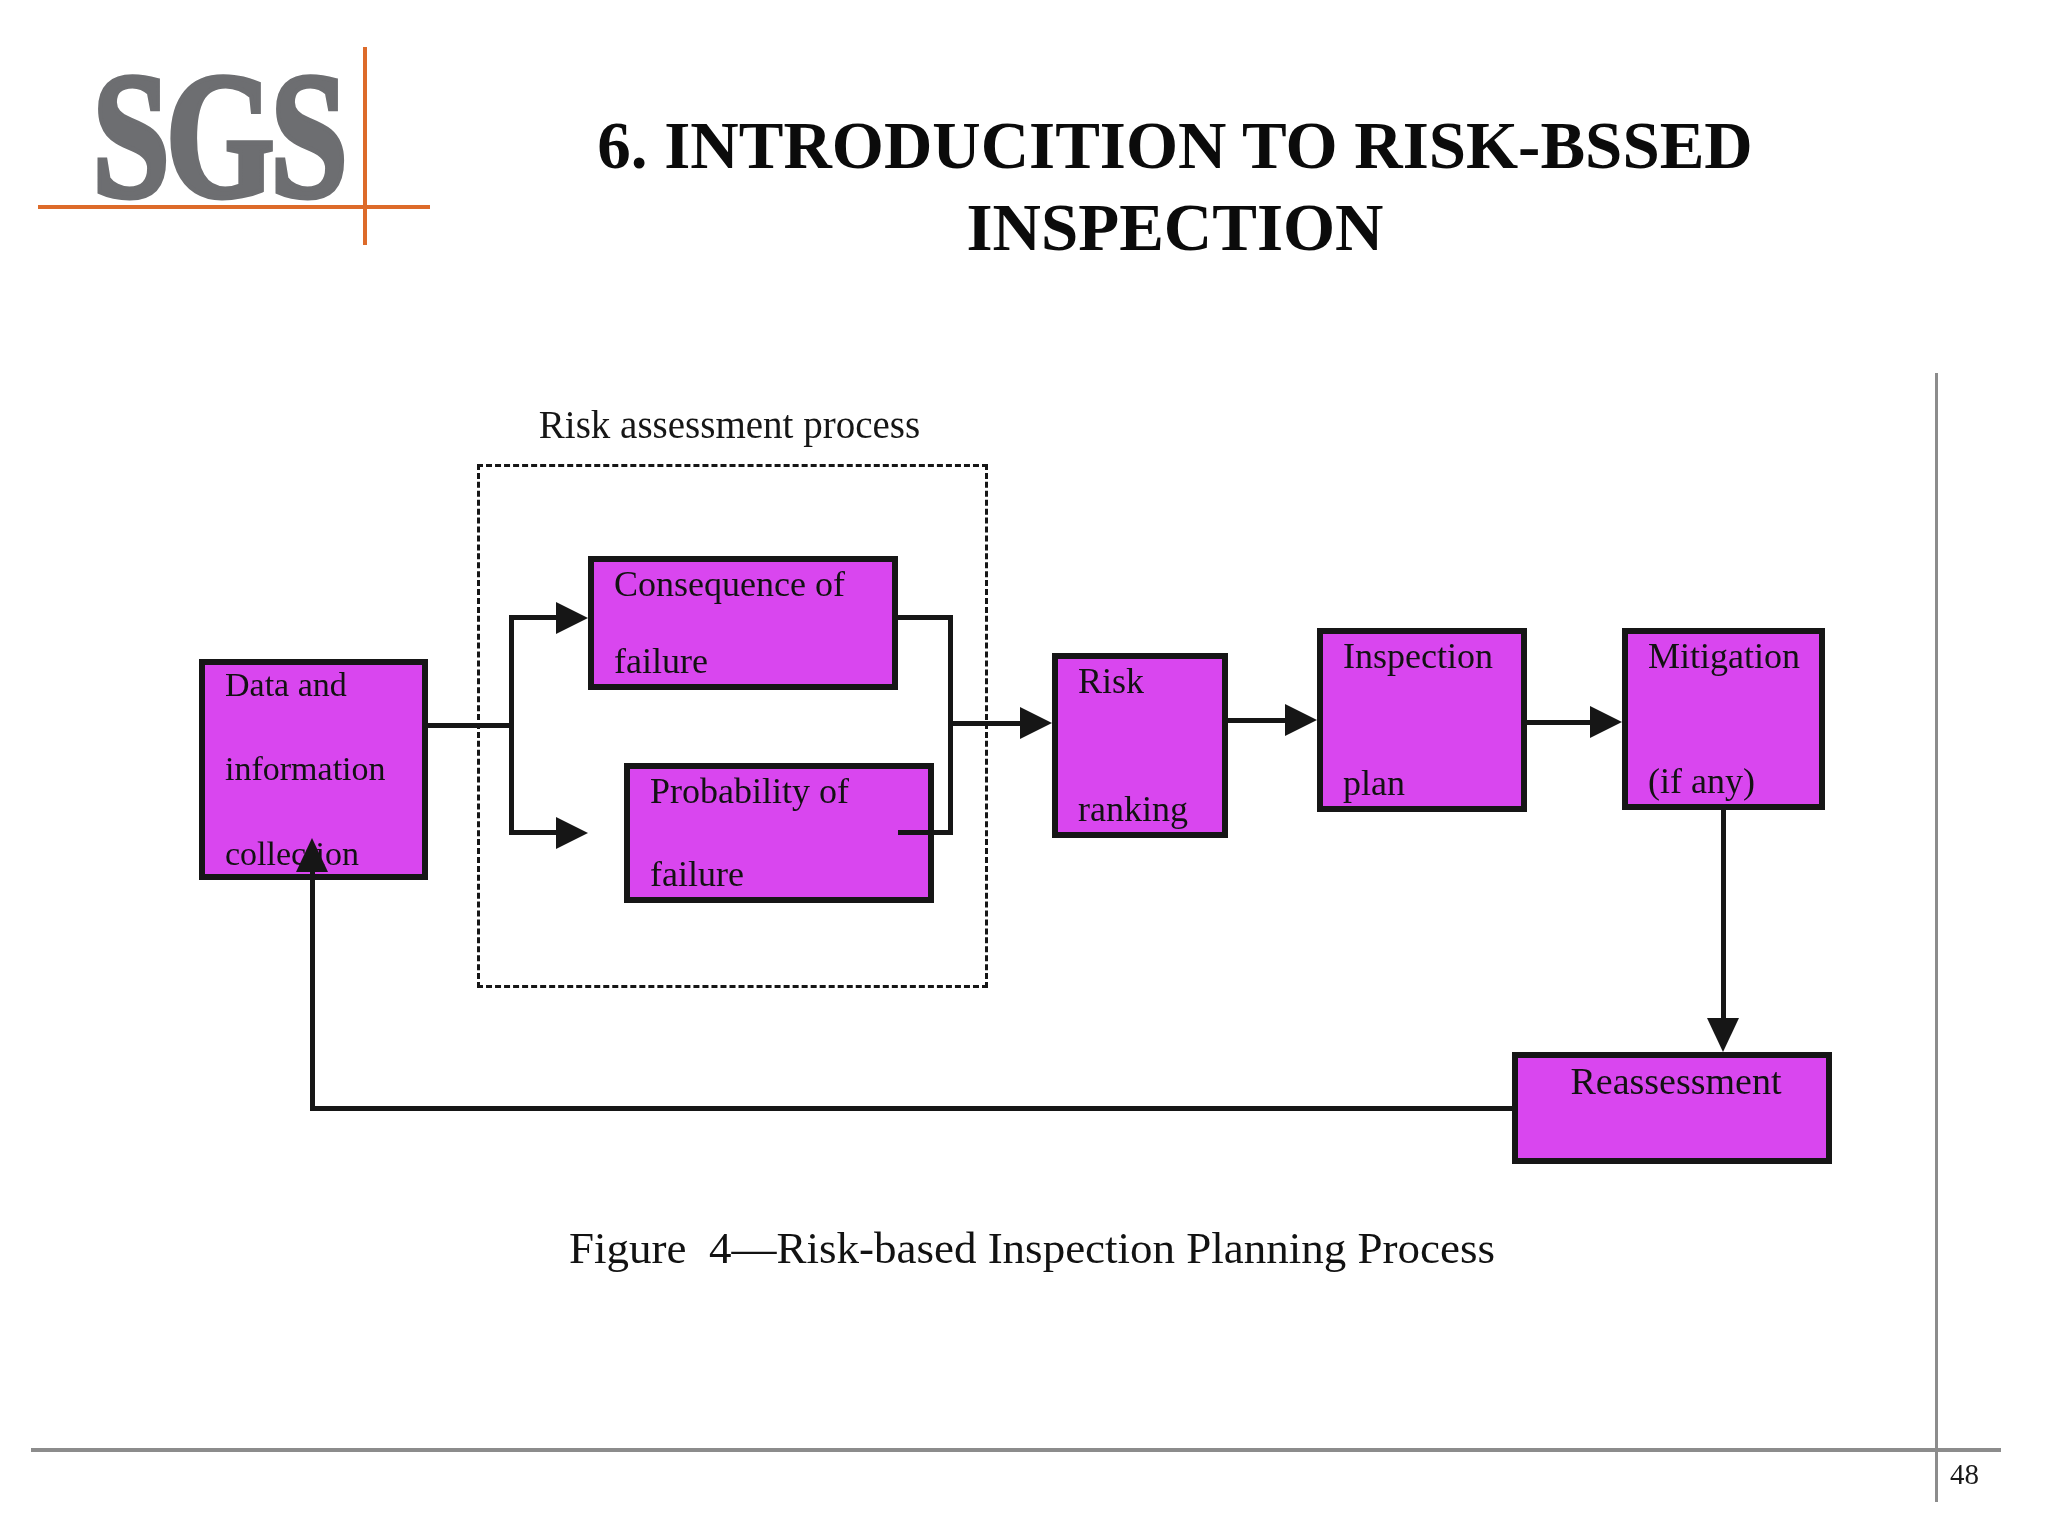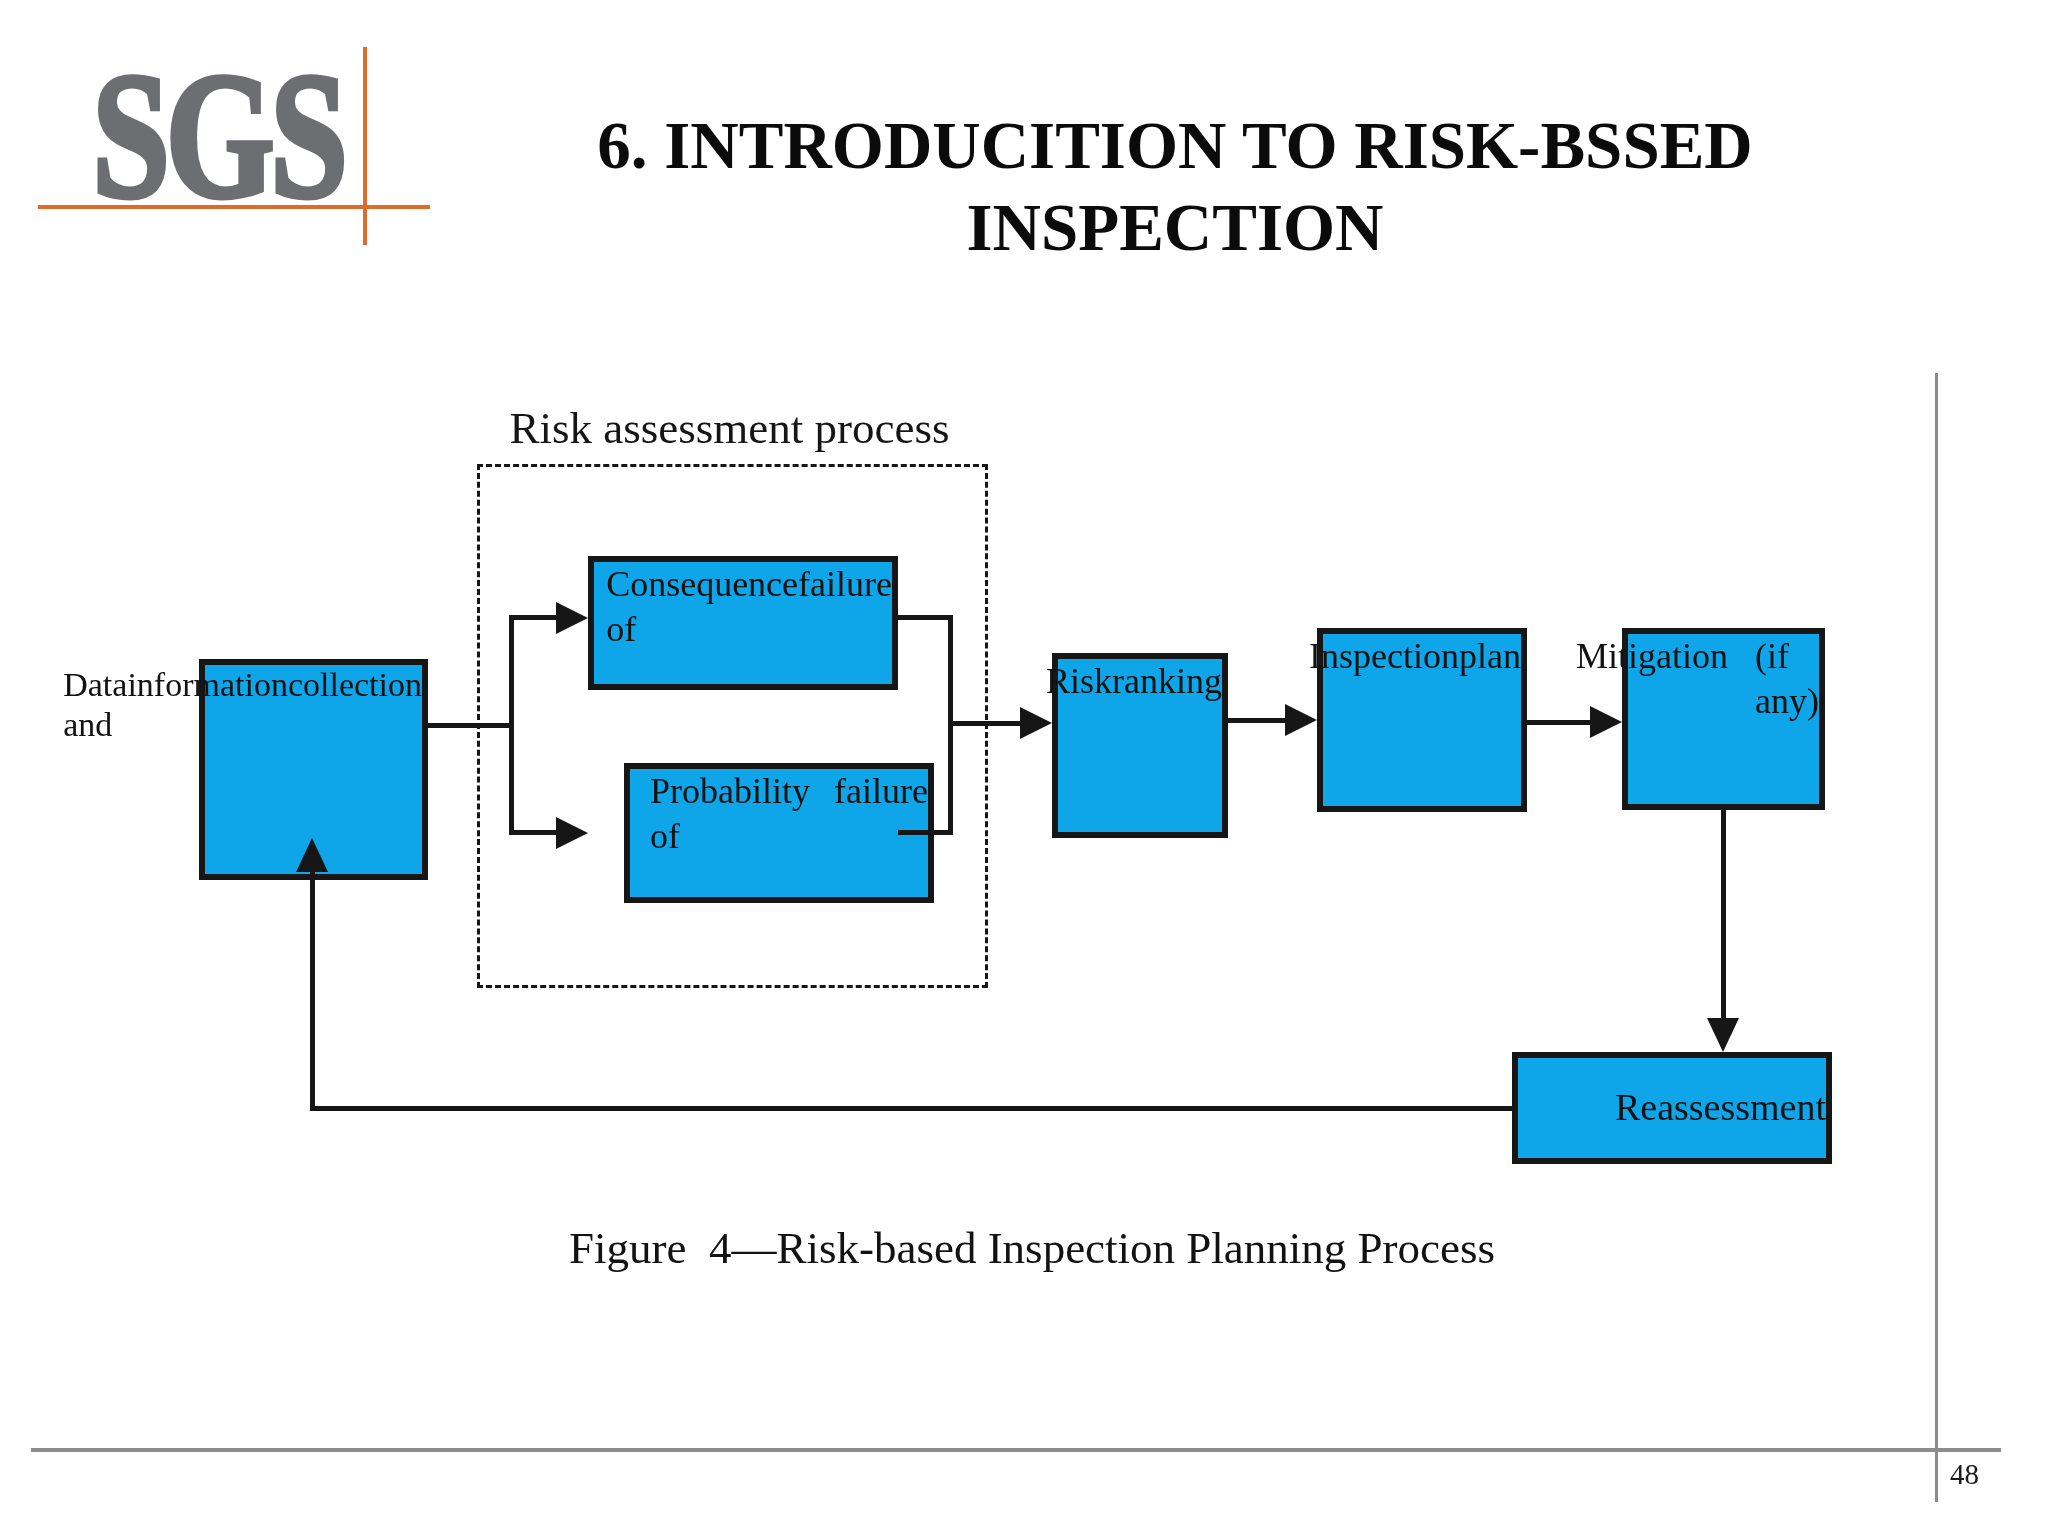--- a/index.html
+++ b/index.html
@@ -17,29 +17,29 @@
   .logo-h{position:absolute;left:38px;top:205px;width:392px;height:4px;background:#dd6b2a;}
   .logo-v{position:absolute;left:363px;top:47px;width:4px;height:198px;background:#dd6b2a;}
   
   .title{
     position:absolute;left:500px;top:104px;width:1350px;text-align:center;
     font-size:67px;line-height:1.23;font-weight:bold;color:#0b0b0b;
   }
   
   .group-label{
     position:absolute;left:477px;top:402px;width:505px;text-align:center;
-    font-size:45px;color:#161616;
+    font-size:39px;color:#161616;
   }
   .dashed-box{
     position:absolute;left:477px;top:464px;width:505px;height:518px;
     border:3px dashed #161616;background:transparent;
   }
   .node{
-    position:absolute;border:6px solid #161616;background:#0ea5e9;
-    display:flex;justify-content:flex-end;
+    position:absolute;border:6px solid #161616;background:#d946ef;
+    display:flex;flex-direction:column;justify-content:space-between;
     font-size:36px;line-height:1.25;color:#121212;box-sizing:border-box;
     padding-left:20px;
   }
   .node-data{left:199px;top:617px;width:229px;height:221px;font-size:34px;line-height:1.18;margin-top:42px;}
   .node-consequence{left:588px;top:556px;width:310px;height:134px;}
   .node-probability{left:588px;top:763px;width:310px;height:140px;margin-left:36px;}
   .node-risk{left:1052px;top:653px;width:176px;height:185px;}
   .node-inspection{left:1317px;top:628px;width:210px;height:184px;}
   .node-mitigation{left:1622px;top:628px;width:203px;height:182px;gap:27px;}
   .node-reassessment{left:1512px;top:1052px;width:320px;height:112px;

